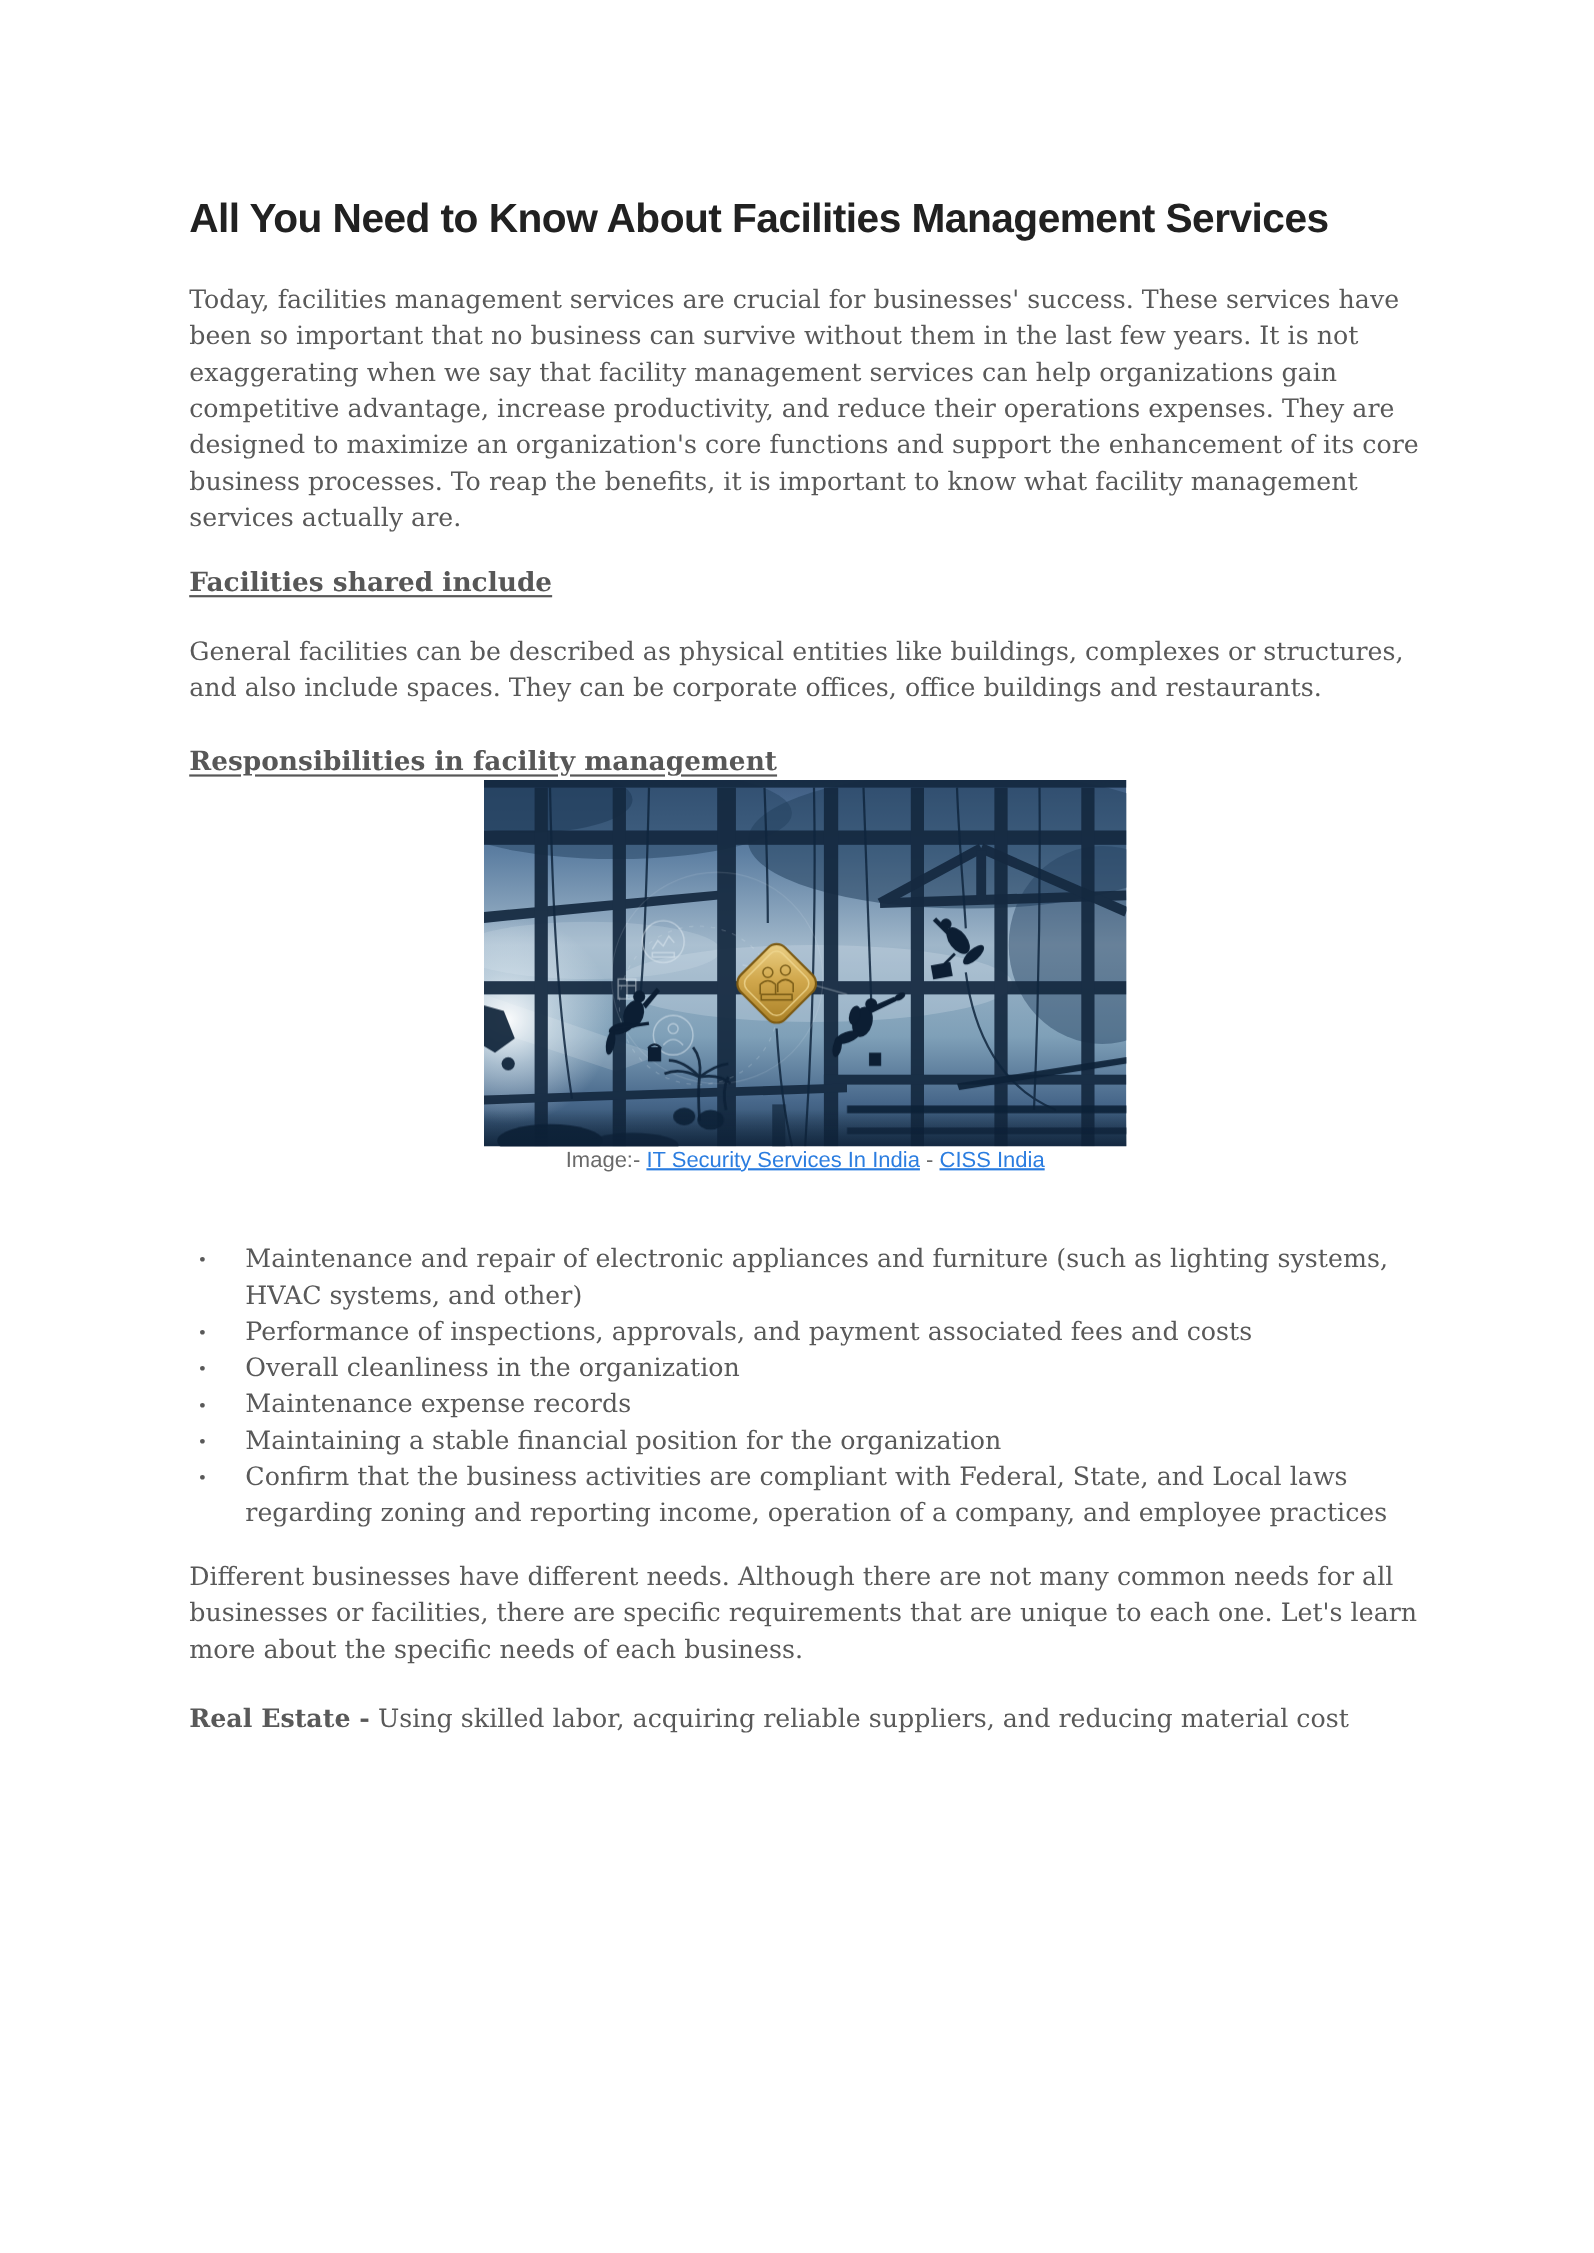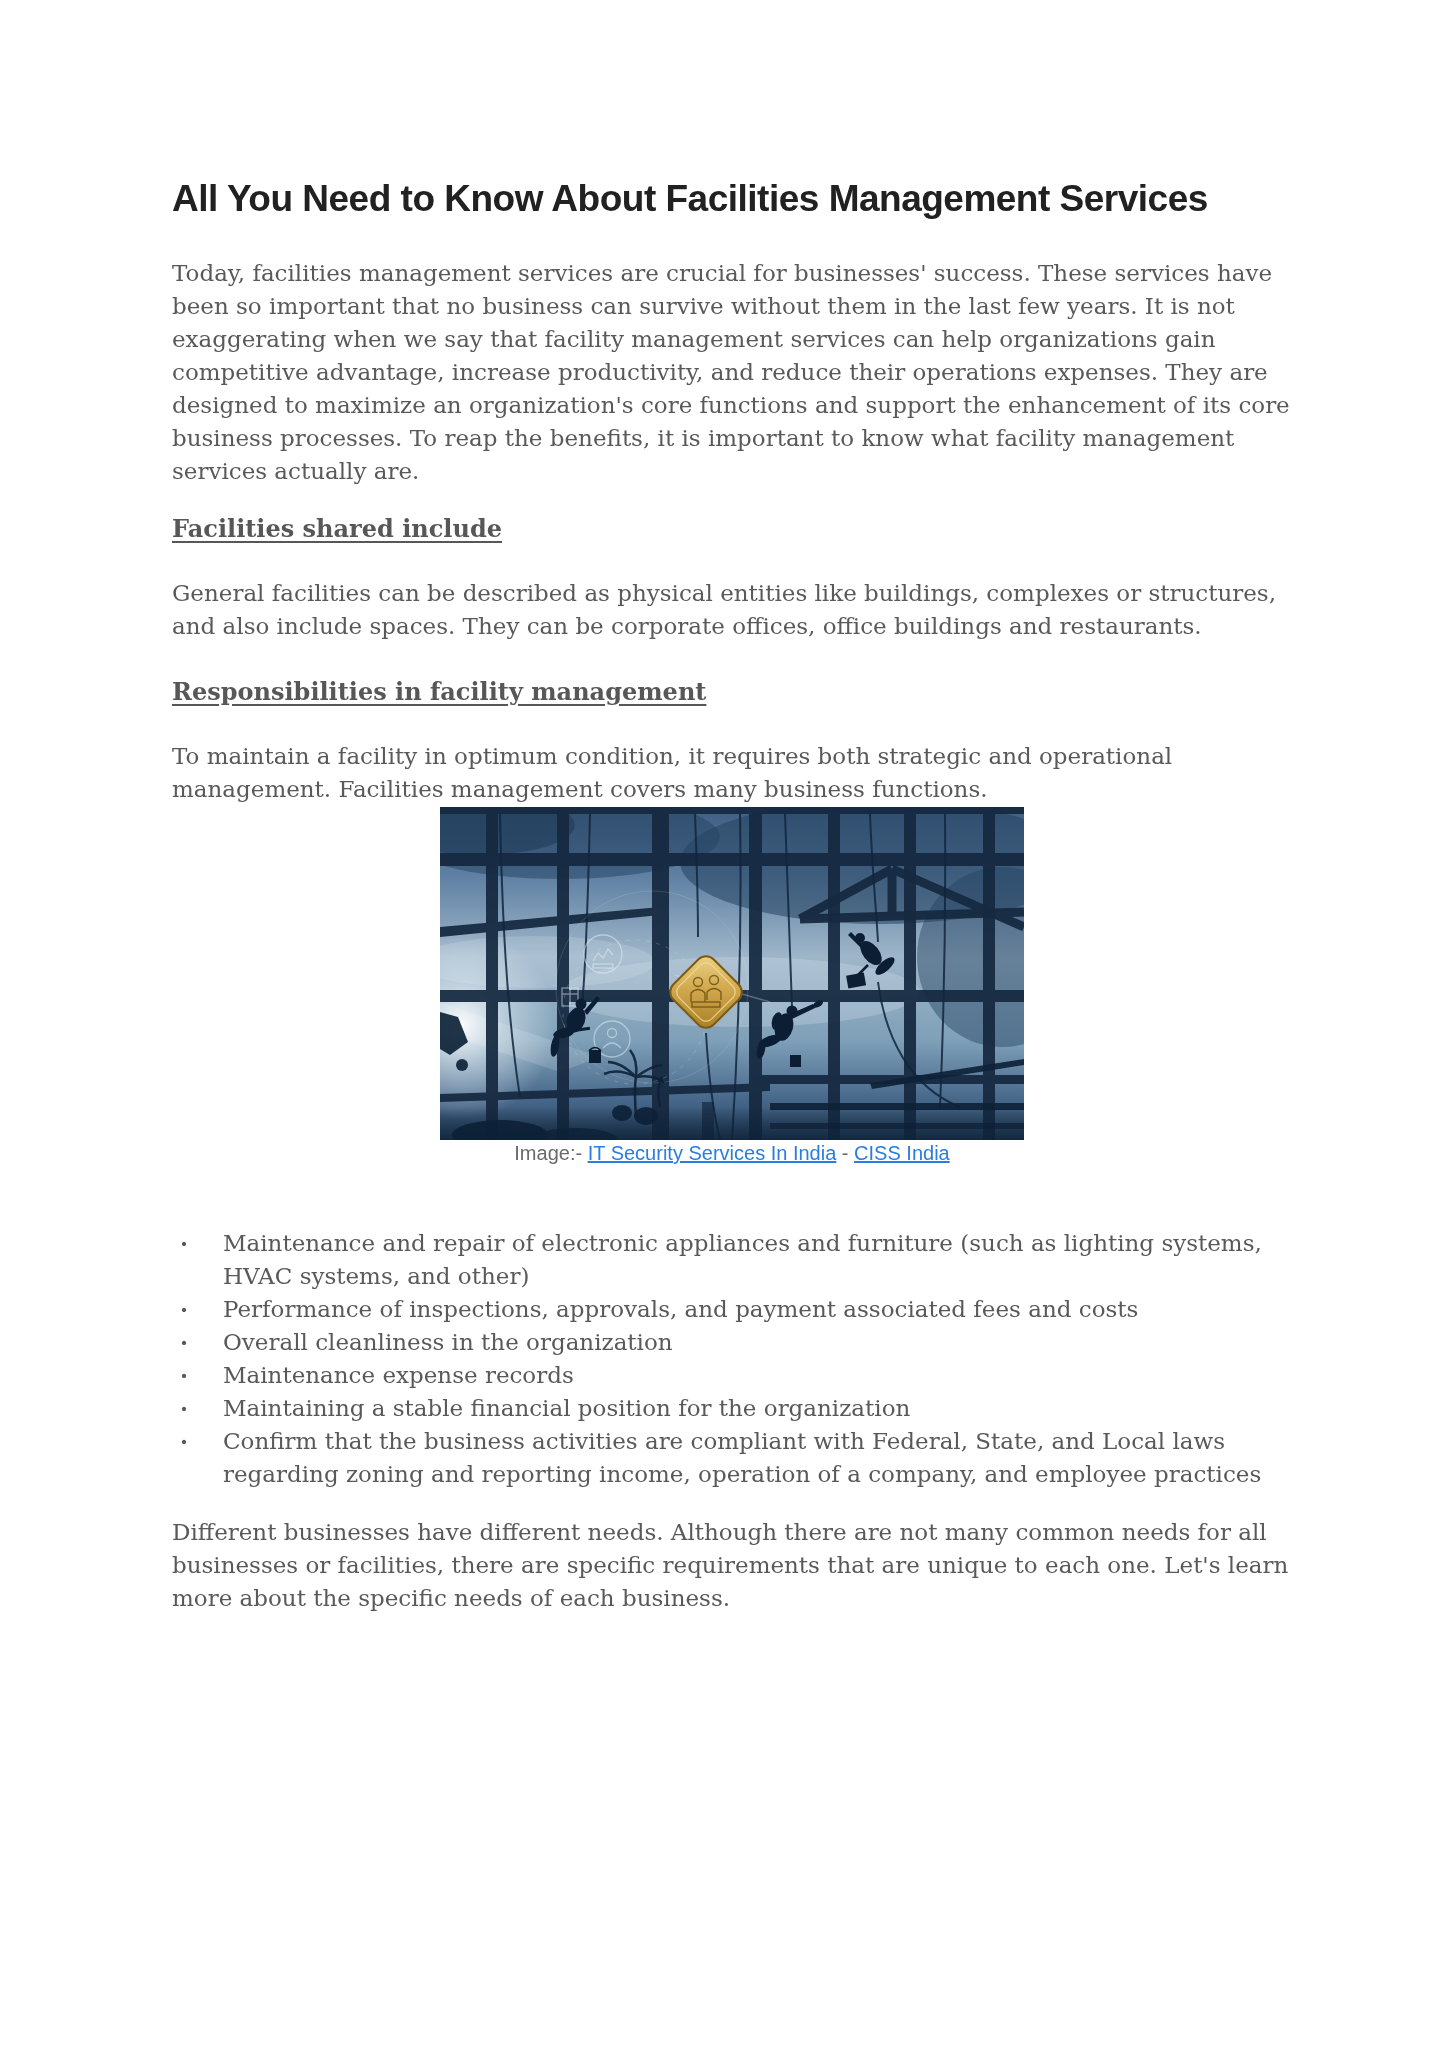--- a/index.html
+++ b/index.html
@@ -56,21 +56,20 @@
 <div class="content">
 
   <h1>All You Need to Know About Facilities Management Services</h1>
 
   <p class="intro">Today, facilities management services are crucial for businesses' success. These services have been so important that no business can survive without them in the last few years. It is not exaggerating when we say that facility management services can help organizations gain competitive advantage, increase productivity, and reduce their operations expenses. They are designed to maximize an organization's core functions and support the enhancement of its core business processes. To reap the benefits, it is important to know what facility management services actually are.</p>
 
   <h2 class="h-s1">Facilities shared include</h2>
   <p class="p-s1">General facilities can be described as physical entities like buildings, complexes or structures, and also include spaces. They can be corporate offices, office buildings and restaurants.</p>
 
   <h2 class="h-s2">Responsibilities in facility management</h2>
-  <p class="p-s2">To maintain a facility in optimum condition, it requires both strategic and operational management. Facilities management covers many business functions.</p>
 
   <figure>
     <div class="photo-wrap">
       <svg width="584" height="333" viewBox="0 0 584 333" xmlns="http://www.w3.org/2000/svg">
         <defs>
           <linearGradient id="sky" x1="0" y1="0" x2="0" y2="1">
             <stop offset="0" stop-color="#3f5d82"></stop>
             <stop offset="0.2" stop-color="#5d7fa2"></stop>
             <stop offset="0.45" stop-color="#9fb6c9"></stop>
             <stop offset="0.7" stop-color="#7fa0b8"></stop>
@@ -230,14 +229,15 @@
     <li>Maintenance and repair of electronic appliances and furniture (such as lighting systems, HVAC systems, and other)</li>
     <li>Performance of inspections, approvals, and payment associated fees and costs</li>
     <li>Overall cleanliness in the organization</li>
     <li>Maintenance expense records</li>
     <li>Maintaining a stable financial position for the organization</li>
     <li>Confirm that the business activities are compliant with Federal, State, and Local laws regarding zoning and reporting income, operation of a company, and employee practices</li>
   </ul>
 
   <p class="closing">Different businesses have different needs. Although there are not many common needs for all businesses or facilities, there are specific requirements that are unique to each one. Let's learn more about the specific needs of each business.</p>
 
+  <p class="real-estate"><b>Real Estate -</b> <span>Using skilled labor, acquiring reliable suppliers, and reducing material cost</span></p>
 
 </div>
 
 </body></html>

